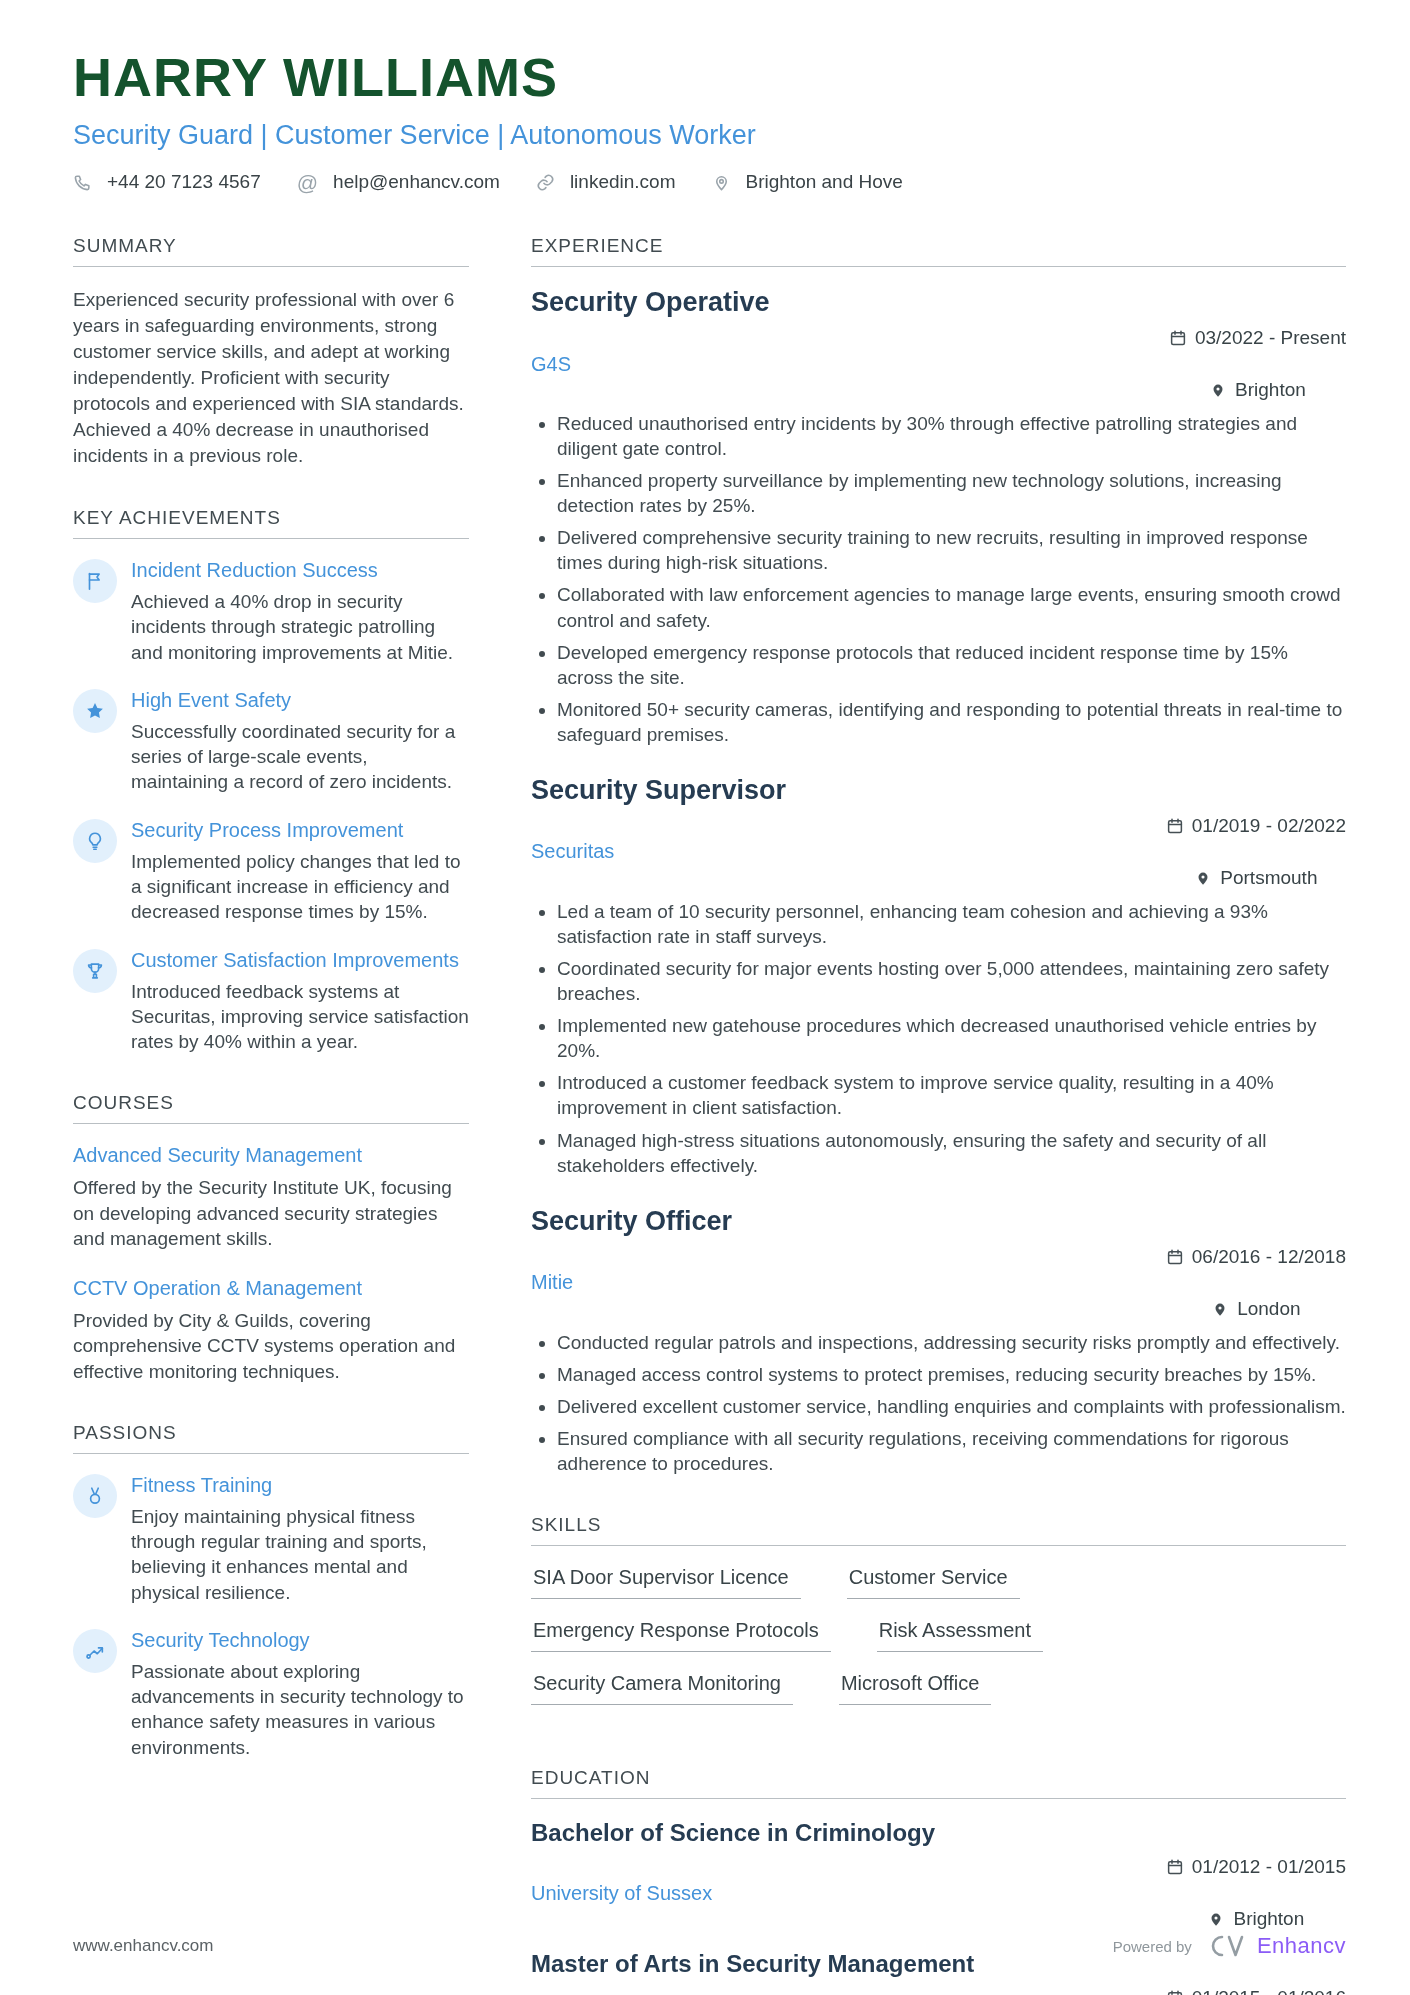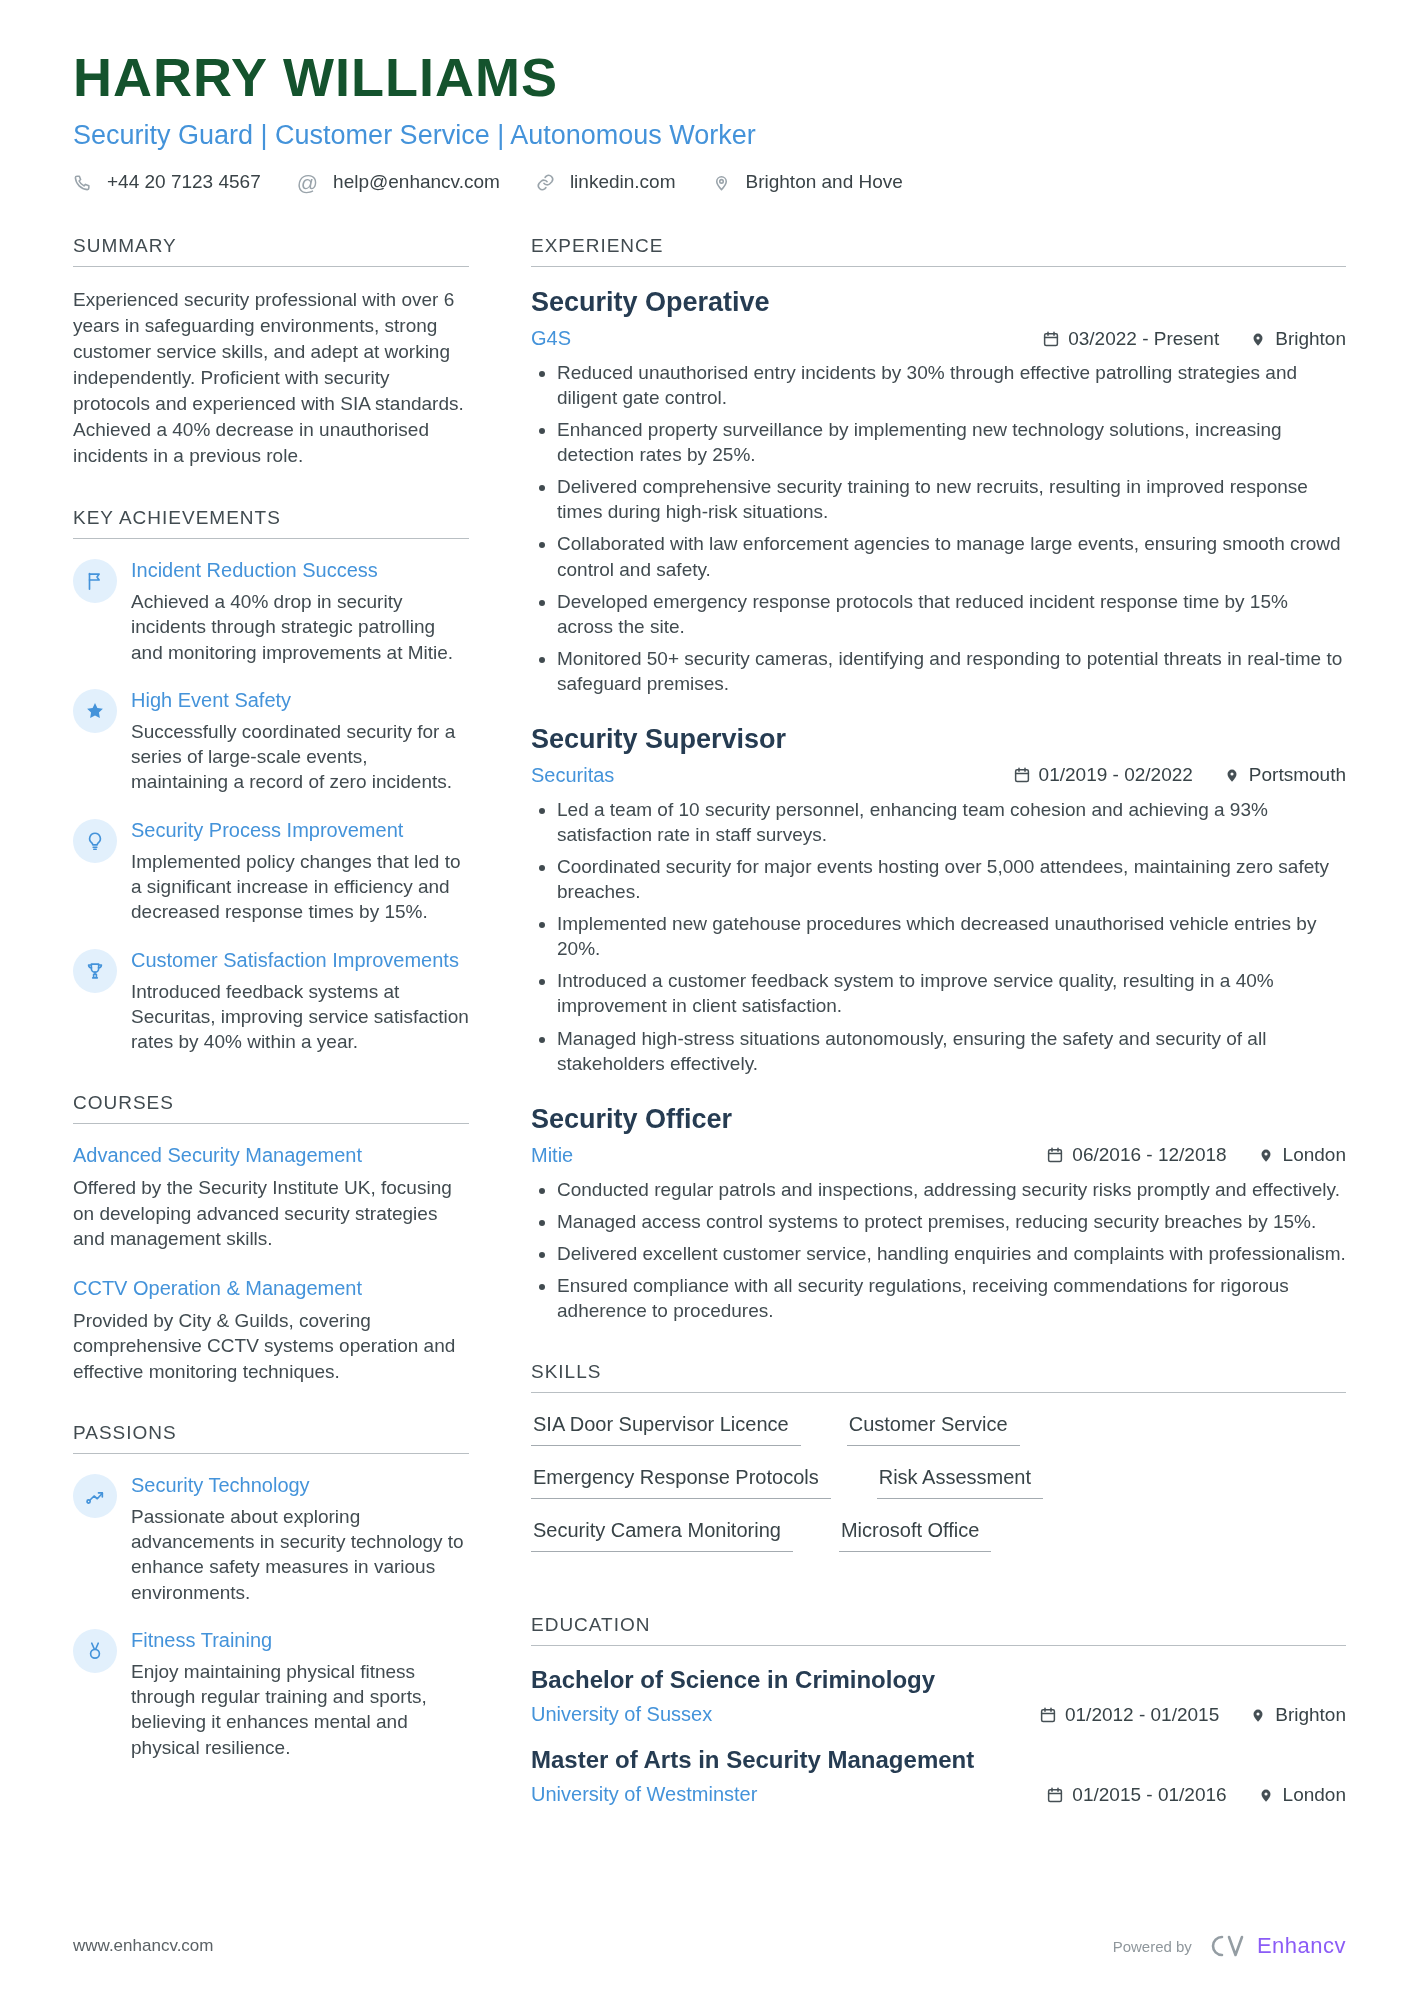--- a/index.html
+++ b/index.html
@@ -83,21 +83,21 @@
   .item-text { font-size: 19px; line-height: 1.33; color: #414b50; }
 
   .course { margin-bottom: 26px; }
   .course-title { font-size: 20px; color: #4493da; margin-bottom: 8px; }
 
   
   .job { margin-bottom: 28px; }
   .job-title { font-size: 27px; font-weight: 700; color: #263c52; margin-bottom: 9px; }
   .meta-row { display: flex; align-items: center; margin-bottom: 10px; gap: 14px; }
   .company { font-size: 20px; color: #4493da; flex: 1; }
-  .meta-right { display: flex; align-items: center; gap: 30px; font-size: 19px; color: #384347; }
+  .meta-right { display: flex; align-items: center; gap: 30px; font-size: 19px; color: #384347; flex-direction: column; }
   .meta-chunk { display: flex; align-items: center; gap: 8px; }
   .mini-icon {
     width: 18px; height: 18px;
     fill: none; stroke: #454f54; stroke-width: 2;
     stroke-linecap: round; stroke-linejoin: round;
     flex: none;
   }
   .pin-body { fill: #454f54; stroke: none; }
   .pin-hole { fill: #ffffff; stroke: none; }
   .bullets { margin: 0; padding-left: 26px; }
@@ -245,41 +245,41 @@
           <div class="item-text">Provided by City &amp; Guilds, covering comprehensive CCTV systems operation and effective monitoring techniques.</div>
         </div>
       </section>
 
       <section class="section">
         <h2 class="section-heading">PASSIONS</h2>
 
         <div class="iconed-item">
           <div class="icon-circle">
             <svg class="big-icon" viewBox="0 0 24 24">
+              <circle cx="12" cy="15" r="4.8"></circle>
+              <path d="M8.5 3.5l2.6 6M15.5 3.5l-2.6 6"></path>
+            </svg>
+          </div>
+          <div>
+            <div class="item-title">Fitness Training</div>
+            <div class="item-text">Enjoy maintaining physical fitness through regular training and sports, believing it enhances mental and physical resilience.</div>
+          </div>
+        </div>
+
+        <div class="iconed-item">
+          <div class="icon-circle">
+            <svg class="big-icon" viewBox="0 0 24 24">
               <circle cx="5" cy="18" r="1.7"></circle>
               <path d="M6.6 16.4L11 12l3.5 3L20 9"></path>
               <path d="M15.8 8.6H20V13"></path>
             </svg>
           </div>
           <div>
             <div class="item-title">Security Technology</div>
             <div class="item-text">Passionate about exploring advancements in security technology to enhance safety measures in various environments.</div>
-          </div>
-        </div>
-
-        <div class="iconed-item">
-          <div class="icon-circle">
-            <svg class="big-icon" viewBox="0 0 24 24">
-              <circle cx="12" cy="15" r="4.8"></circle>
-              <path d="M8.5 3.5l2.6 6M15.5 3.5l-2.6 6"></path>
-            </svg>
-          </div>
-          <div>
-            <div class="item-title">Fitness Training</div>
-            <div class="item-text">Enjoy maintaining physical fitness through regular training and sports, believing it enhances mental and physical resilience.</div>
           </div>
         </div>
       </section>
     </div>
 
     <div class="col-right">
 
       <section class="section">
         <h2 class="section-heading">EXPERIENCE</h2>
 

